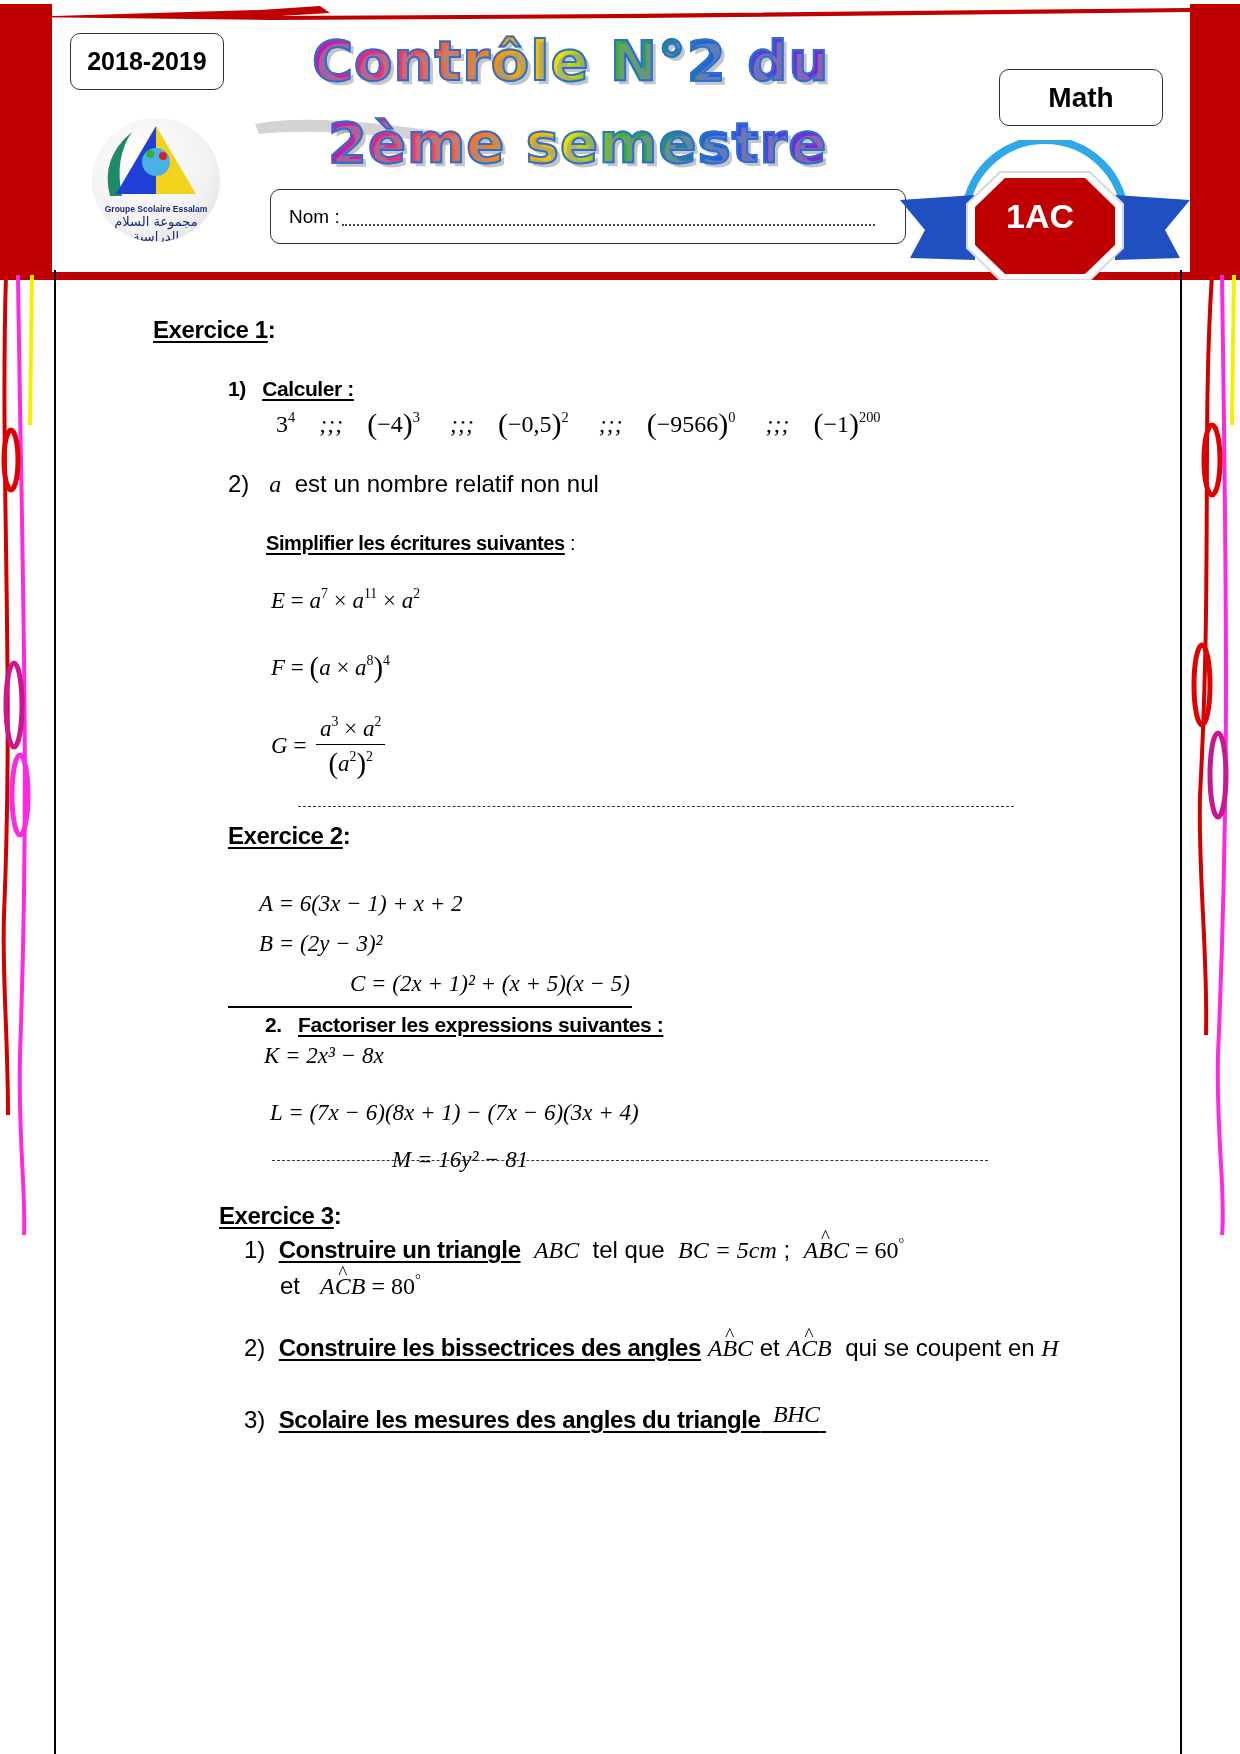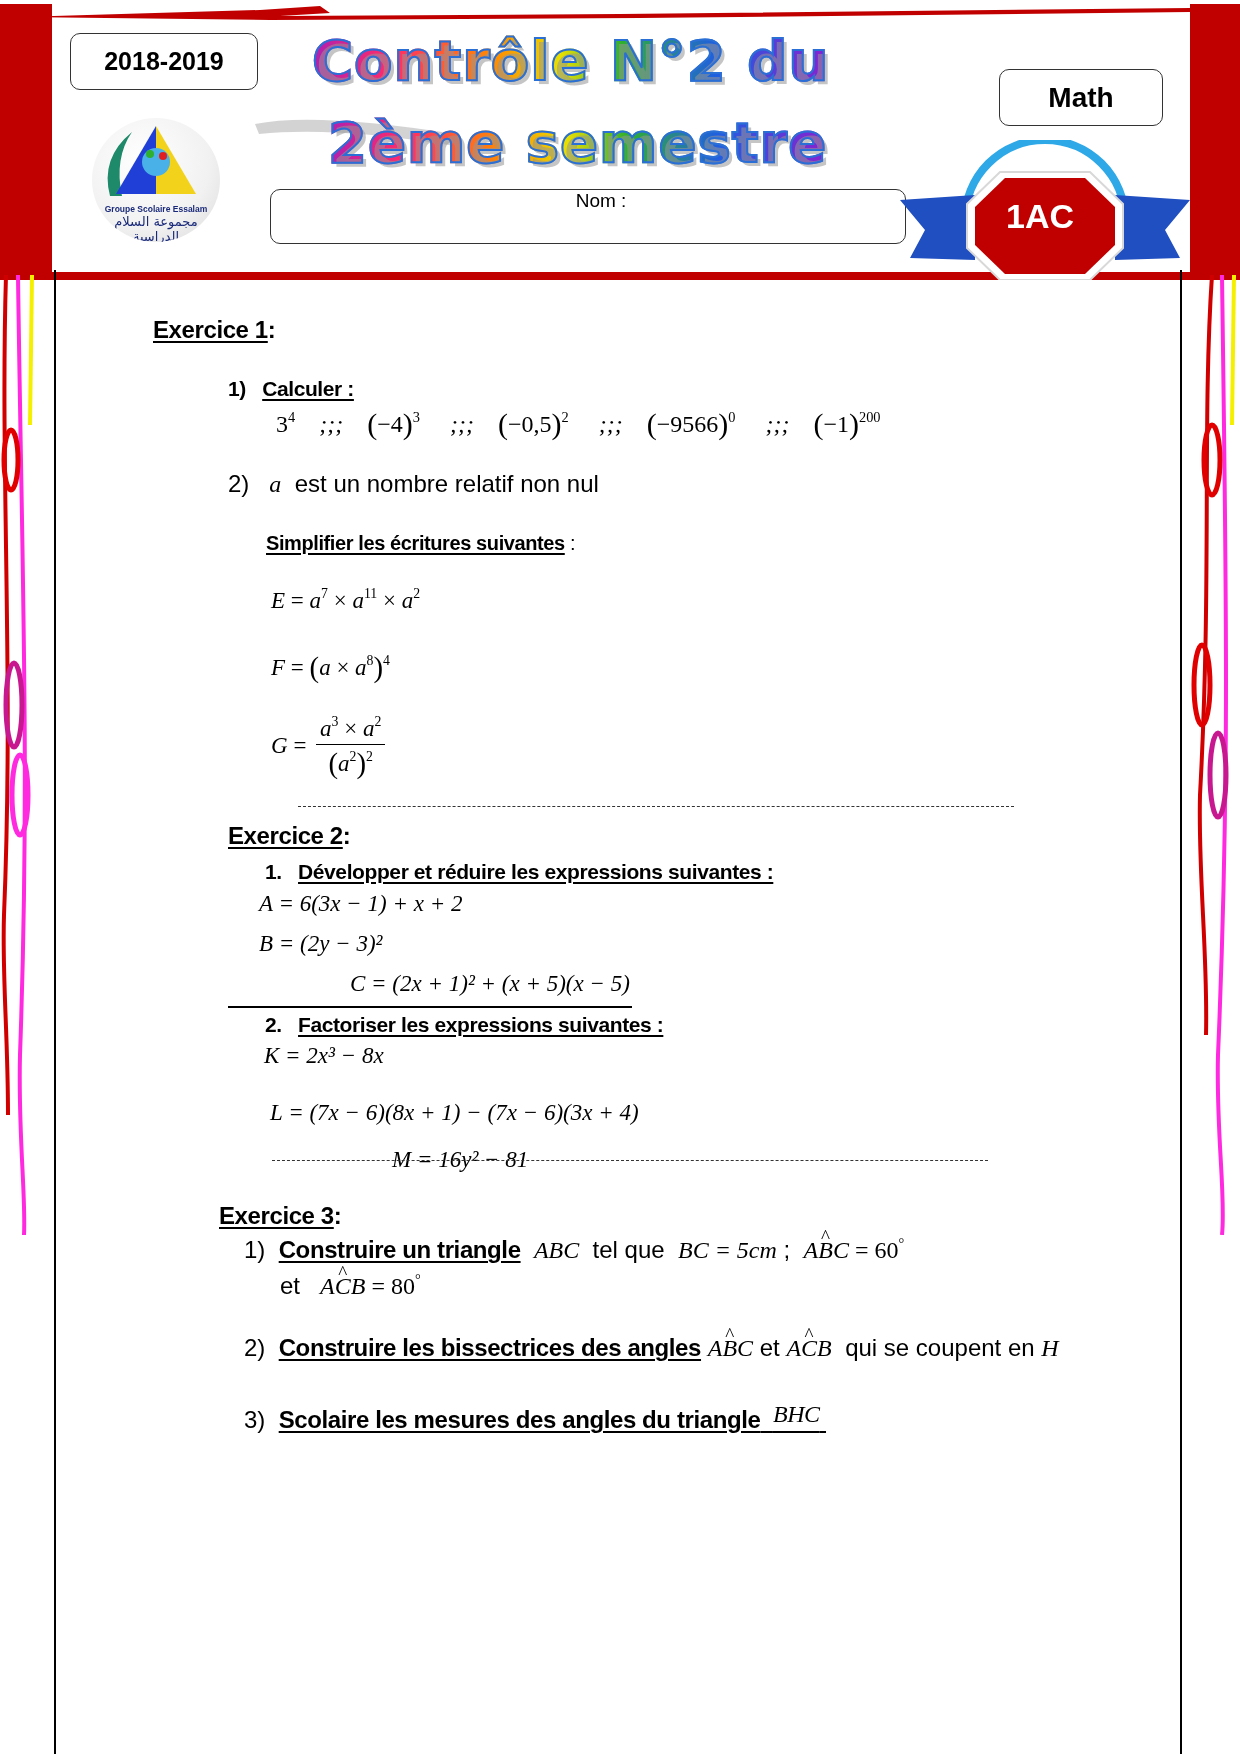--- a/index.html
+++ b/index.html
@@ -11,26 +11,26 @@
   .frame-right { position: absolute; left: 1180px; top: 270px; width: 2px; height: 1484px; background: #000; }
 
   
   .header { position: absolute; left: 0; top: 0; width: 1240px; height: 285px; }
   .bar-left { position: absolute; left: 0; top: 4px; width: 52px; height: 276px; background: #c00000; }
   .bar-right { position: absolute; left: 1190px; top: 4px; width: 50px; height: 276px; background: #c00000; }
   .bar-bottom { position: absolute; left: 0; top: 272px; width: 1240px; height: 8px; background: #c00000; }
   .header-inner { position: absolute; left: 52px; top: 12px; width: 1138px; height: 260px; background: #fff; }
   .ribbon-top { position: absolute; left: 20px; top: 4px; width: 1170px; height: 16px; }
 
-  .year-box { position: absolute; left: 70px; top: 33px; width: 188px; height: 57px; border: 1.5px solid #333; border-radius: 10px;
+  .year-box { position: absolute; left: 70px; top: 33px; width: 154px; height: 57px; border: 1.5px solid #333; border-radius: 10px;
               display: flex; align-items: center; justify-content: center; font-weight: bold; font-size: 25px; }
   .subject-box { position: absolute; left: 999px; top: 69px; width: 164px; height: 57px; border: 1.5px solid #333; border-radius: 10px;
               display: flex; align-items: center; justify-content: center; font-weight: bold; font-size: 28px; }
   .name-box { position: absolute; left: 270px; top: 189px; width: 636px; height: 55px; border: 1.5px solid #333; border-radius: 10px;
-              display: flex; align-items: center; padding-left: 26px; font-size: 19px; flex-direction: column; }
+              display: flex; align-items: center; padding-left: 18px; font-size: 19px; }
   .name-dots { flex: 1; border-bottom: 2px dotted #444; margin: 10px 30px 0 2px; height: 8px; }
 
   .title { position: absolute; left: 300px; font-family: "DejaVu Sans", sans-serif; font-weight: bold; letter-spacing: 1px;
            -webkit-text-stroke: 2px #2a6fd6; text-shadow: 4px 4px 0 rgba(150,150,150,0.55);
            background: linear-gradient(90deg, #b01fb0 0%, #ff2a6a 15%, #ff8a00 35%, #e8e000 48%, #2fb02f 60%, #1f5fe0 78%, #8a1fd0 100%);
            -webkit-background-clip: text; background-clip: text; color: transparent; white-space: nowrap; }
   .title-1 { top: 28px; font-size: 56px; left: 312px; }
   .title-2 { top: 110px; font-size: 56px; left: 328px; }
   .title-swoosh { position: absolute; left: 255px; top: 112px; width: 200px; height: 40px; }
 
@@ -200,24 +200,20 @@
       <span class="den"><span class="paren">(</span><span>a</span><sup class="mr">2</sup><span class="paren">)</span><sup class="mr">2</sup></span>
     </span>
   </div>
 
   <div class="dash-line" style="left:298px; top:806px; width:716px;"></div>
 
   <div class="abs cb ex-title" style="left:228px; top:822px;">
     <span class="u">Exercice 2</span><span>:</span>
   </div>
 
-  <div class="abs cb item-title" style="left:265px; top:860px;">
-    <span>1.</span>&nbsp;&nbsp;
-    <span class="u">Développer et réduire les expressions suivantes :</span>
-  </div>
 
   <div class="abs math expr" style="left:259px; top:891px;">A = 6(3x − 1) + x + 2</div>
   <div class="abs math expr" style="left:259px; top:931px;">B = (2y − 3)²</div>
   <div class="abs math expr" style="left:350px; top:971px;">C = (2x + 1)² + (x + 5)(x − 5)</div>
   <div class="hr" style="left:228px; top:1006px; width:404px;"></div>
 
   <div class="abs cb item-title" style="left:265px; top:1013px;">
     <span>2.</span>&nbsp;&nbsp;
     <span class="u">Factoriser les expressions suivantes :</span>
   </div>

